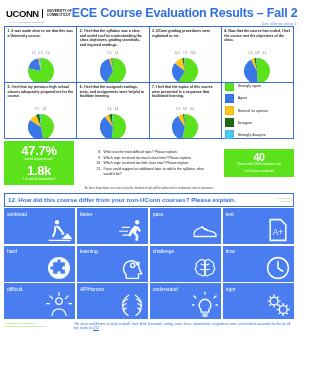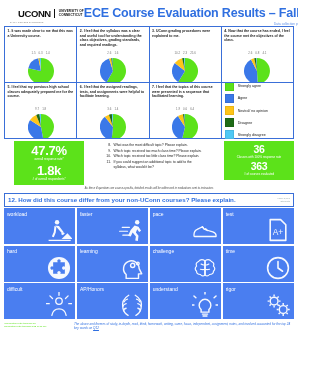--- a/index.html
+++ b/index.html
@@ -1,21 +1,21 @@
 <!DOCTYPE html>
 <html><head>
 <meta charset="utf-8">
 <style>
   html,body{margin:0;padding:0;background:#ffffff;}
   body{width:298px;height:386px;overflow:hidden;
        font-family:"Liberation Sans", sans-serif;color:#222;}
   .page{width:298px;height:386px;position:relative;background:#fff;}
 
   
-  .header{display:flex;align-items:flex-start;padding:7px 6px 2px 18px;height:26px;box-sizing:border-box;}
+  .header{display:flex;align-items:flex-start;padding:7px 6px 2px 6px;height:26px;box-sizing:border-box;}
   .logo{display:flex;align-items:center;gap:2px;flex:0 0 auto;margin-top:2px;}
   .logo-mark{font-size:9.5px;font-weight:bold;letter-spacing:-0.4px;color:#101010;line-height:1;}
   .logo-div{width:1px;height:9px;background:#101010;margin:0 1.5px;}
   .logo-txt{font-size:3.1px;font-weight:bold;line-height:1.25;color:#101010;letter-spacing:.1px;}
   .title-wrap{flex:1;text-align:right;padding-right:2px;}
   .title{font-size:12.5px;font-weight:bold;color:#2f6fe0;line-height:1.05;letter-spacing:-.2px;white-space:nowrap;}
   .subtitle{font-size:3.1px;color:#5d8fe8;margin-top:1.5px;letter-spacing:.05px;}
 
   
   .qgrid{display:grid;grid-template-columns:repeat(4,1fr);
@@ -29,21 +29,21 @@
   .lblrow{position:absolute;left:0;right:0;display:flex;justify-content:center;gap:3px;font-size:2.9px;color:#777;}
 
   
   .legendcell{border-right:1px solid #3a6fd8;border-bottom:1px solid #3a6fd8;
               height:56px;box-sizing:border-box;padding:4px 3px;display:flex;flex-direction:column;justify-content:center;gap:3.2px;}
   .lgitem{display:flex;align-items:center;gap:4px;}
   .lgsw{width:7px;height:7px;flex:0 0 auto;border:.4px solid rgba(0,0,0,.08);}
   .lglab{font-size:3.6px;color:#222;}
 
   
-  .band{display:flex;margin:2px 4px 0 14px;gap:16px;align-items:flex-start;}
+  .band{display:flex;margin:2px 4px 0 4px;gap:16px;align-items:center;}
   .statbox{background:#5ce21a;color:#fff;text-align:center;width:70px;flex:0 0 70px;
            padding:3px 2px 2px 2px;box-sizing:border-box;display:flex;flex-direction:column;justify-content:center;}
   .statbig{font-size:13px;font-weight:bold;line-height:1;letter-spacing:-.3px;}
   .statbig.sm{font-size:10.5px;}
   .statcap{font-size:3px;line-height:1.25;margin:1px 0 2px 0;}
   .statcap.tight{margin-bottom:1px;}
   .qlist{flex:1;padding:2px 3px 0 4px;box-sizing:border-box;}
   .qli{display:flex;gap:2.5px;font-size:3.4px;line-height:1.45;color:#1b1b1b;margin-bottom:.8px;}
   .qli .n{width:7px;flex:0 0 7px;text-align:right;}
   .qnote{font-size:2.7px;color:#444;font-style:italic;text-align:center;margin-top:2px;line-height:1.35;}
@@ -251,23 +251,22 @@
           <span class="n">10.</span>
           <span>Which topic received too little class time? Please explain.</span>
         </div>
         <div class="qli">
           <span class="n">11.</span>
           <span>If you could suggest an additional topic to add to the syllabus, what would it be?</span>
         </div>
       </div>
 
     <div class="statbox">
-      <div class="statbig sm">36</div>
+      <div class="statbig sm">40</div>
       <div class="statcap">Classes with 100% response rate</div>
-      <div class="statbig sm">363</div>
       <div class="statcap tight"># of courses evaluated</div>
     </div>
   </div>
   <div class="qnote">As these 4 questions are course-specific, detailed results will be addressed in evaluations sent to instructors</div>
 
   <div class="q12">
     <div class="q12txt">12. How did this course differ from your non-UConn courses?  Please explain.</div>
     <div class="q12note">*Q12: 2,877<br>Students</div>
   </div>
 

